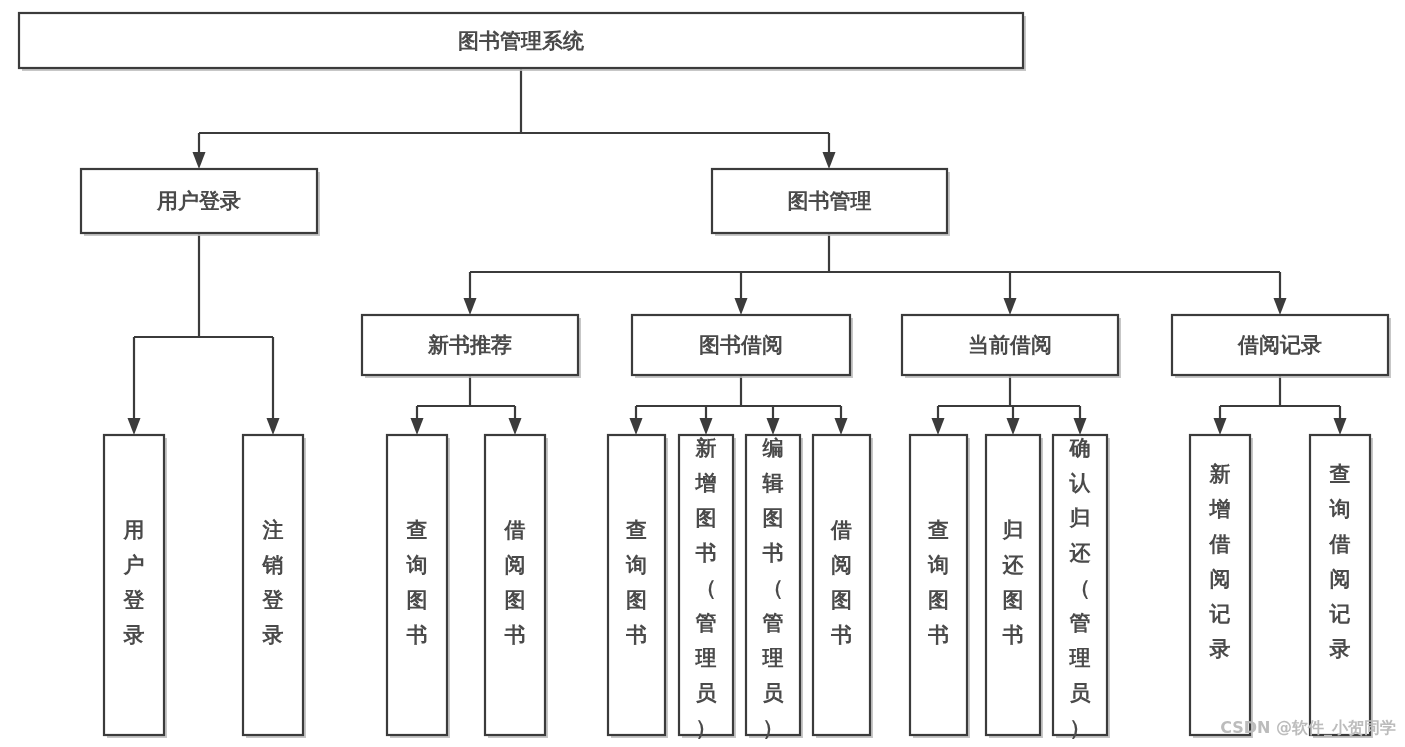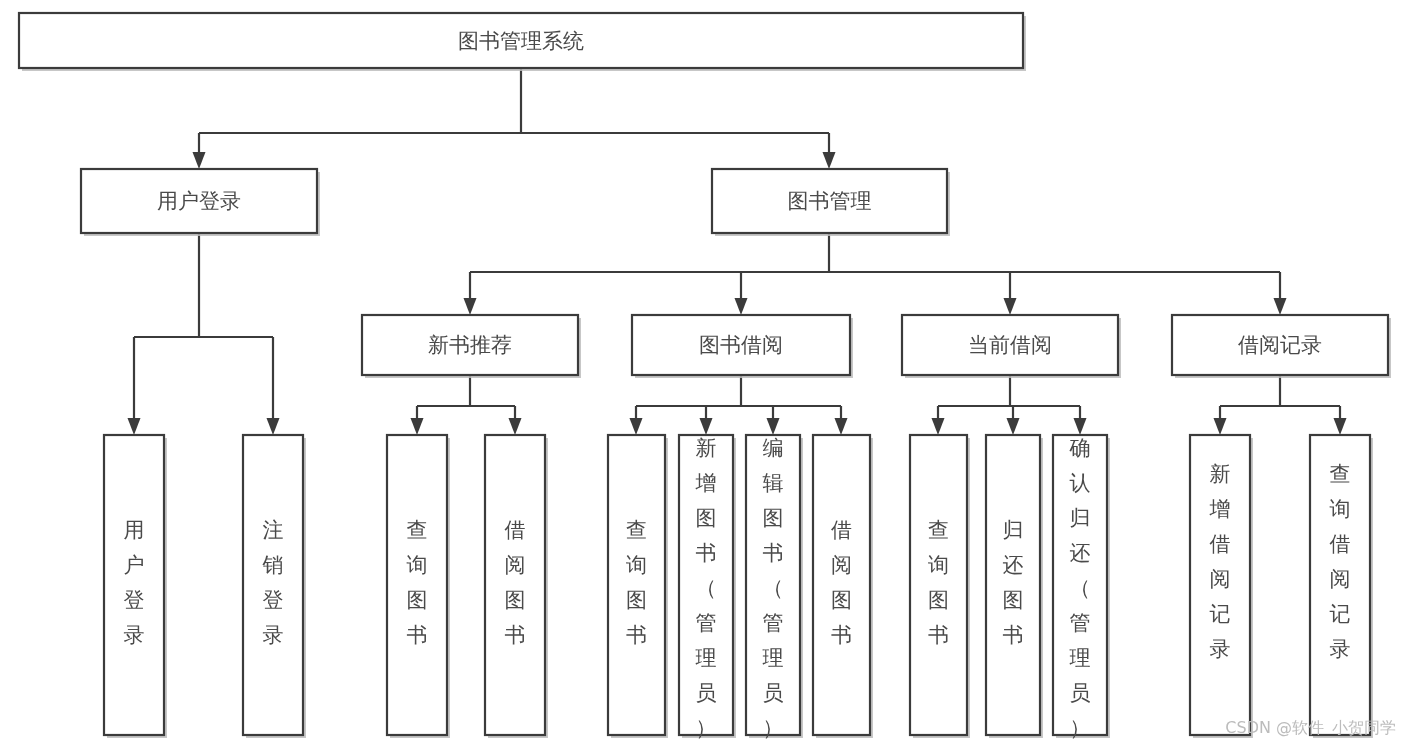--- a/index.html
+++ b/index.html
@@ -13,20 +13,21 @@
     overflow: hidden;
     font-family: "DejaVu Sans", "Liberation Sans", sans-serif;
     position: relative;
   }
   #diagram-root {
     position: absolute;
     left: 0;
     top: 0;
     width: 1305px;
     height: 747px;
+    font-weight: bold;
   }
   svg.diagram-canvas {
     display: block;
     width: 1405px;
     height: 747px;
     background: #ffffff;
   }
   .node-box {
     fill: #ffffff;
     stroke: #3b3b3b;

